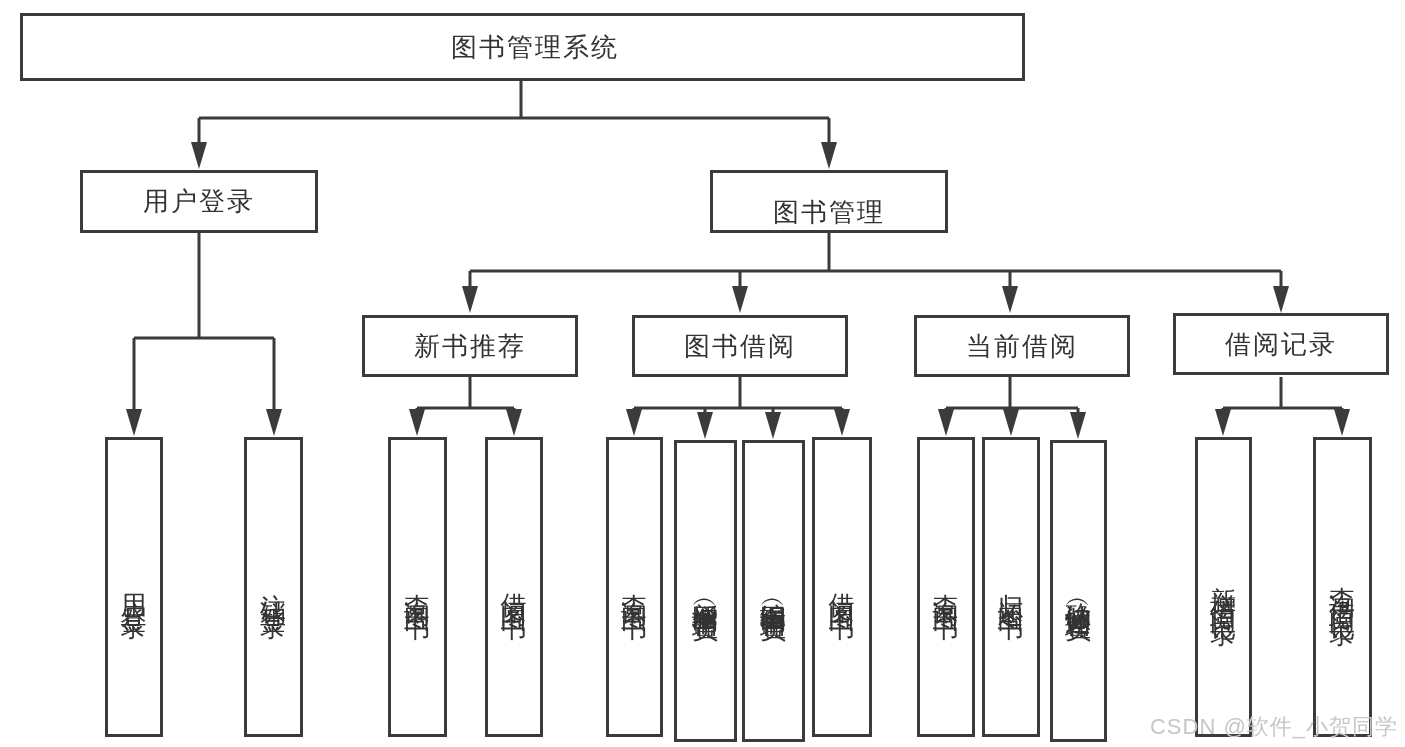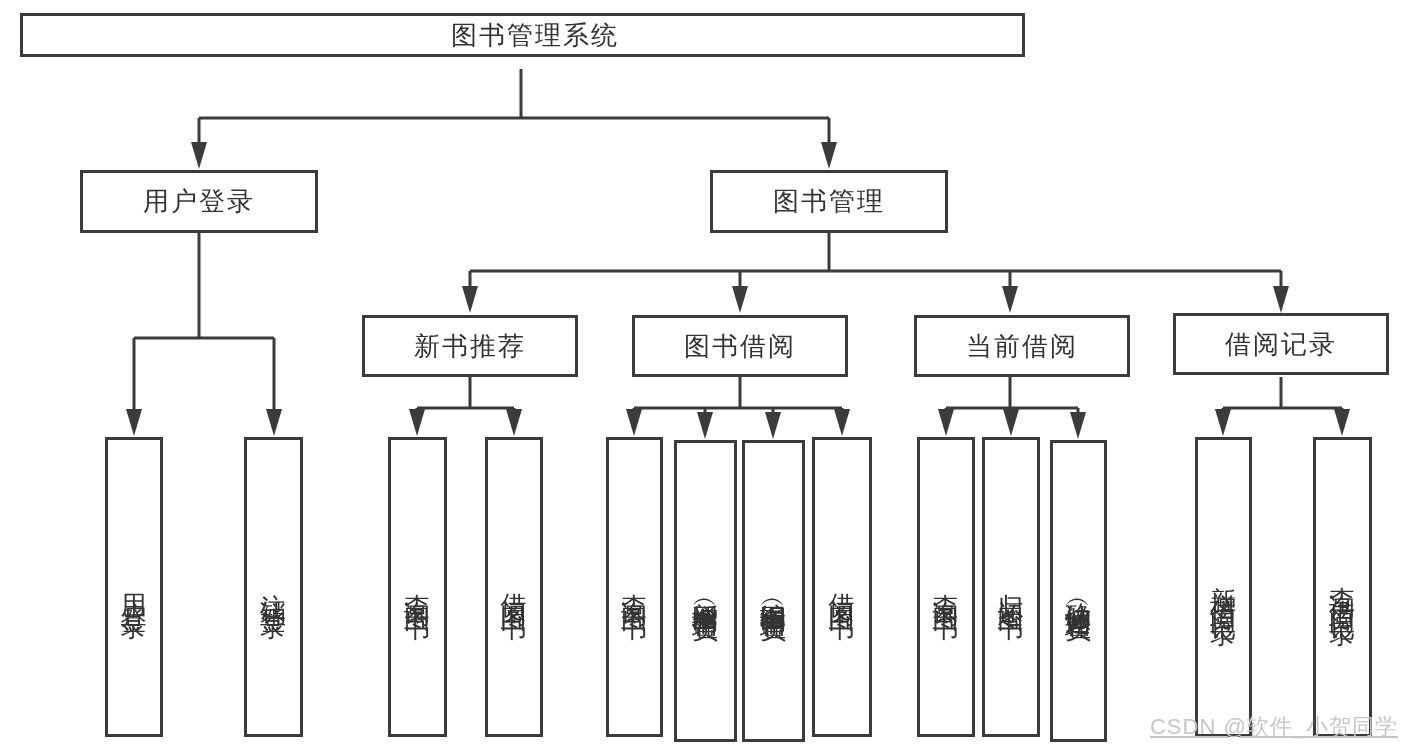--- a/index.html
+++ b/index.html
@@ -45,21 +45,20 @@
   }
   .watermark {
     position: absolute;
     top: 712px;
     right: 7px;
     font-size: 22px;
     color: #c6c6c6;
     letter-spacing: 1px;
     z-index: 5;
     white-space: nowrap;
-    text-decoration: underline;
   }
 </style>
 </head>
 <body>
 
 <div class="canvas">
 
   <svg class="connectors" viewBox="0 0 1405 747" xmlns="http://www.w3.org/2000/svg">
     <g stroke="#3b3b3b" stroke-width="3" fill="none">
       <path d="M521 69 V118 M199 118 H829 M199 118 V145 M829 118 V145"></path>
@@ -86,28 +85,28 @@
       <polygon points="765,412 773,439 781,412"></polygon>
       <polygon points="834,409 842,436 850,409"></polygon>
       <polygon points="938,409 946,436 954,409"></polygon>
       <polygon points="1003,409 1011,436 1019,409"></polygon>
       <polygon points="1070,412 1078,439 1086,412"></polygon>
       <polygon points="1215,409 1223,436 1231,409"></polygon>
       <polygon points="1334,409 1342,436 1350,409"></polygon>
     </g>
   </svg>
 
-  <div class="box h" style="left:20px; top:13px; width:1005px; height:44px;padding-left:25px;">
+  <div class="box h" style="left:20px; top:13px; width:1005px; height:68px;padding-left:25px;">
     <span class="label">图书管理系统</span>
   </div>
 
   <div class="box h" style="left:80px; top:170px; width:238px; height:63px;">
     <span class="label">用户登录</span>
   </div>
-  <div class="box h" style="left:710px; top:170px; width:238px; height:63px;">
+  <div class="box h" style="left:710px; top:170px; width:238px; height:63px;align-items:flex-end;">
     <span class="label">图书管理</span>
   </div>
 
   <div class="box h" style="left:362px; top:315px; width:216px; height:62px;">
     <span class="label">新书推荐</span>
   </div>
   <div class="box h" style="left:632px; top:315px; width:216px; height:62px;text-align:right;">
     <span class="label">图书借阅</span>
   </div>
   <div class="box h" style="left:914px; top:315px; width:216px; height:62px;">

